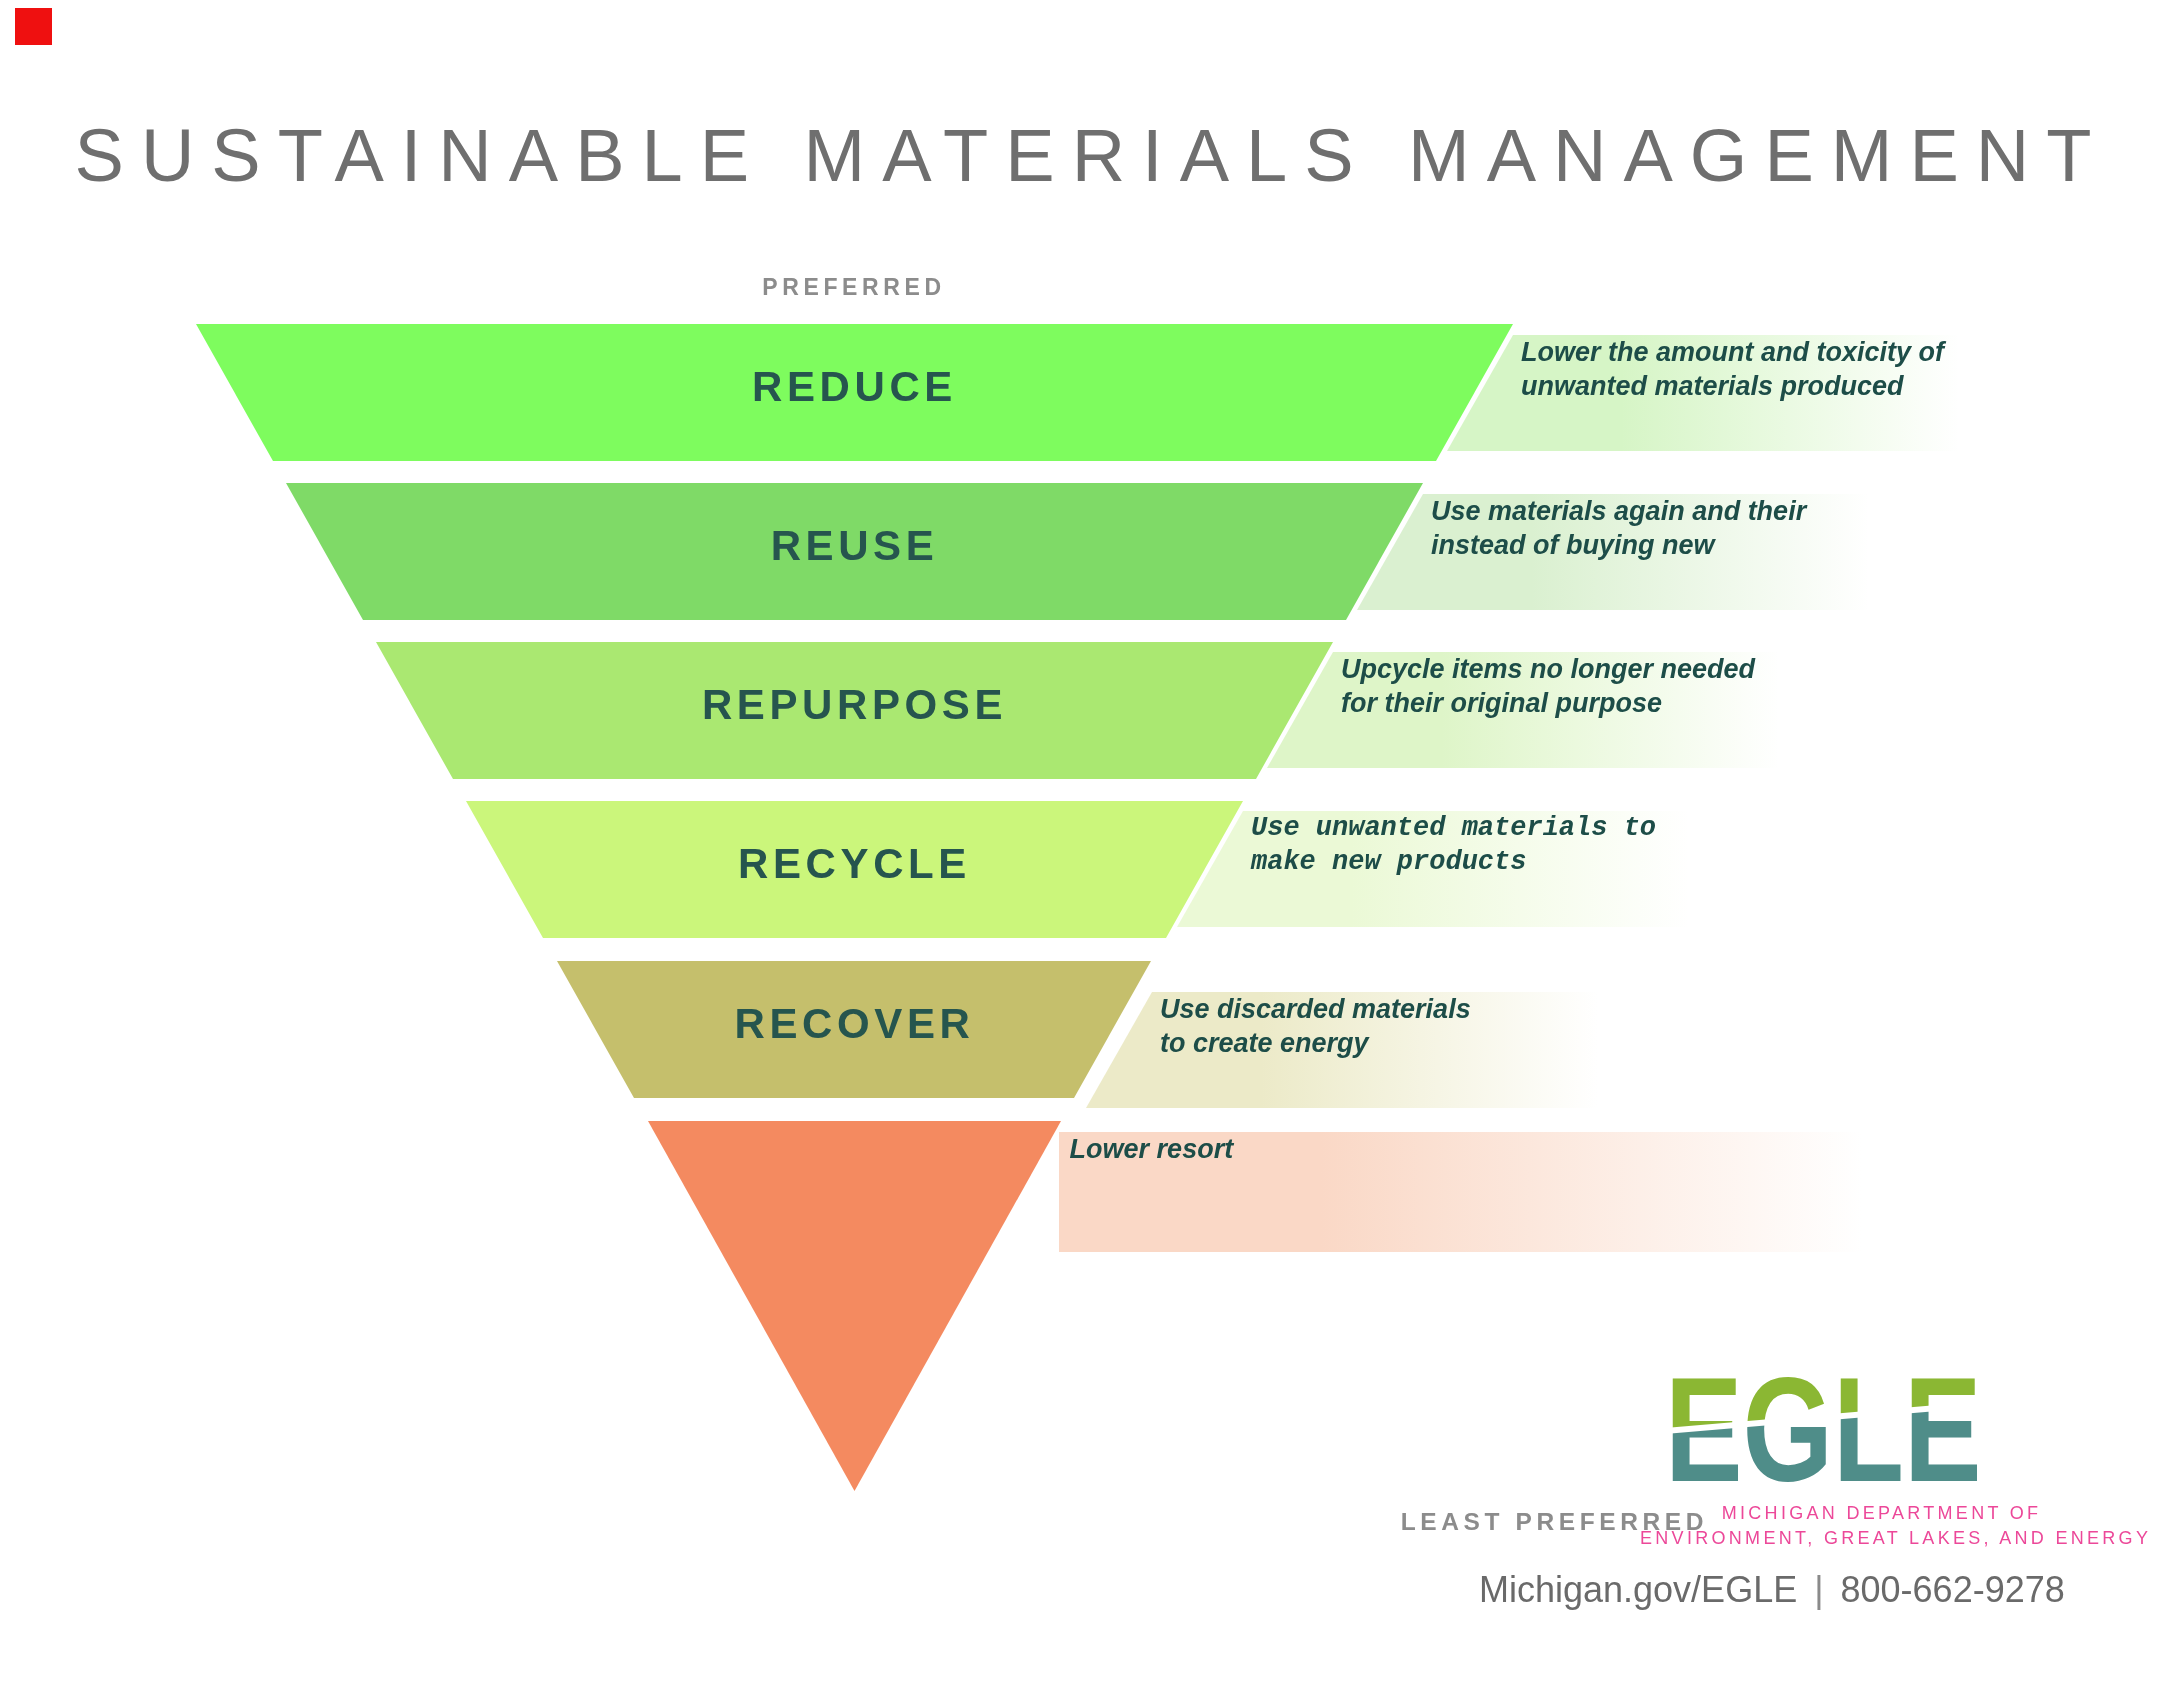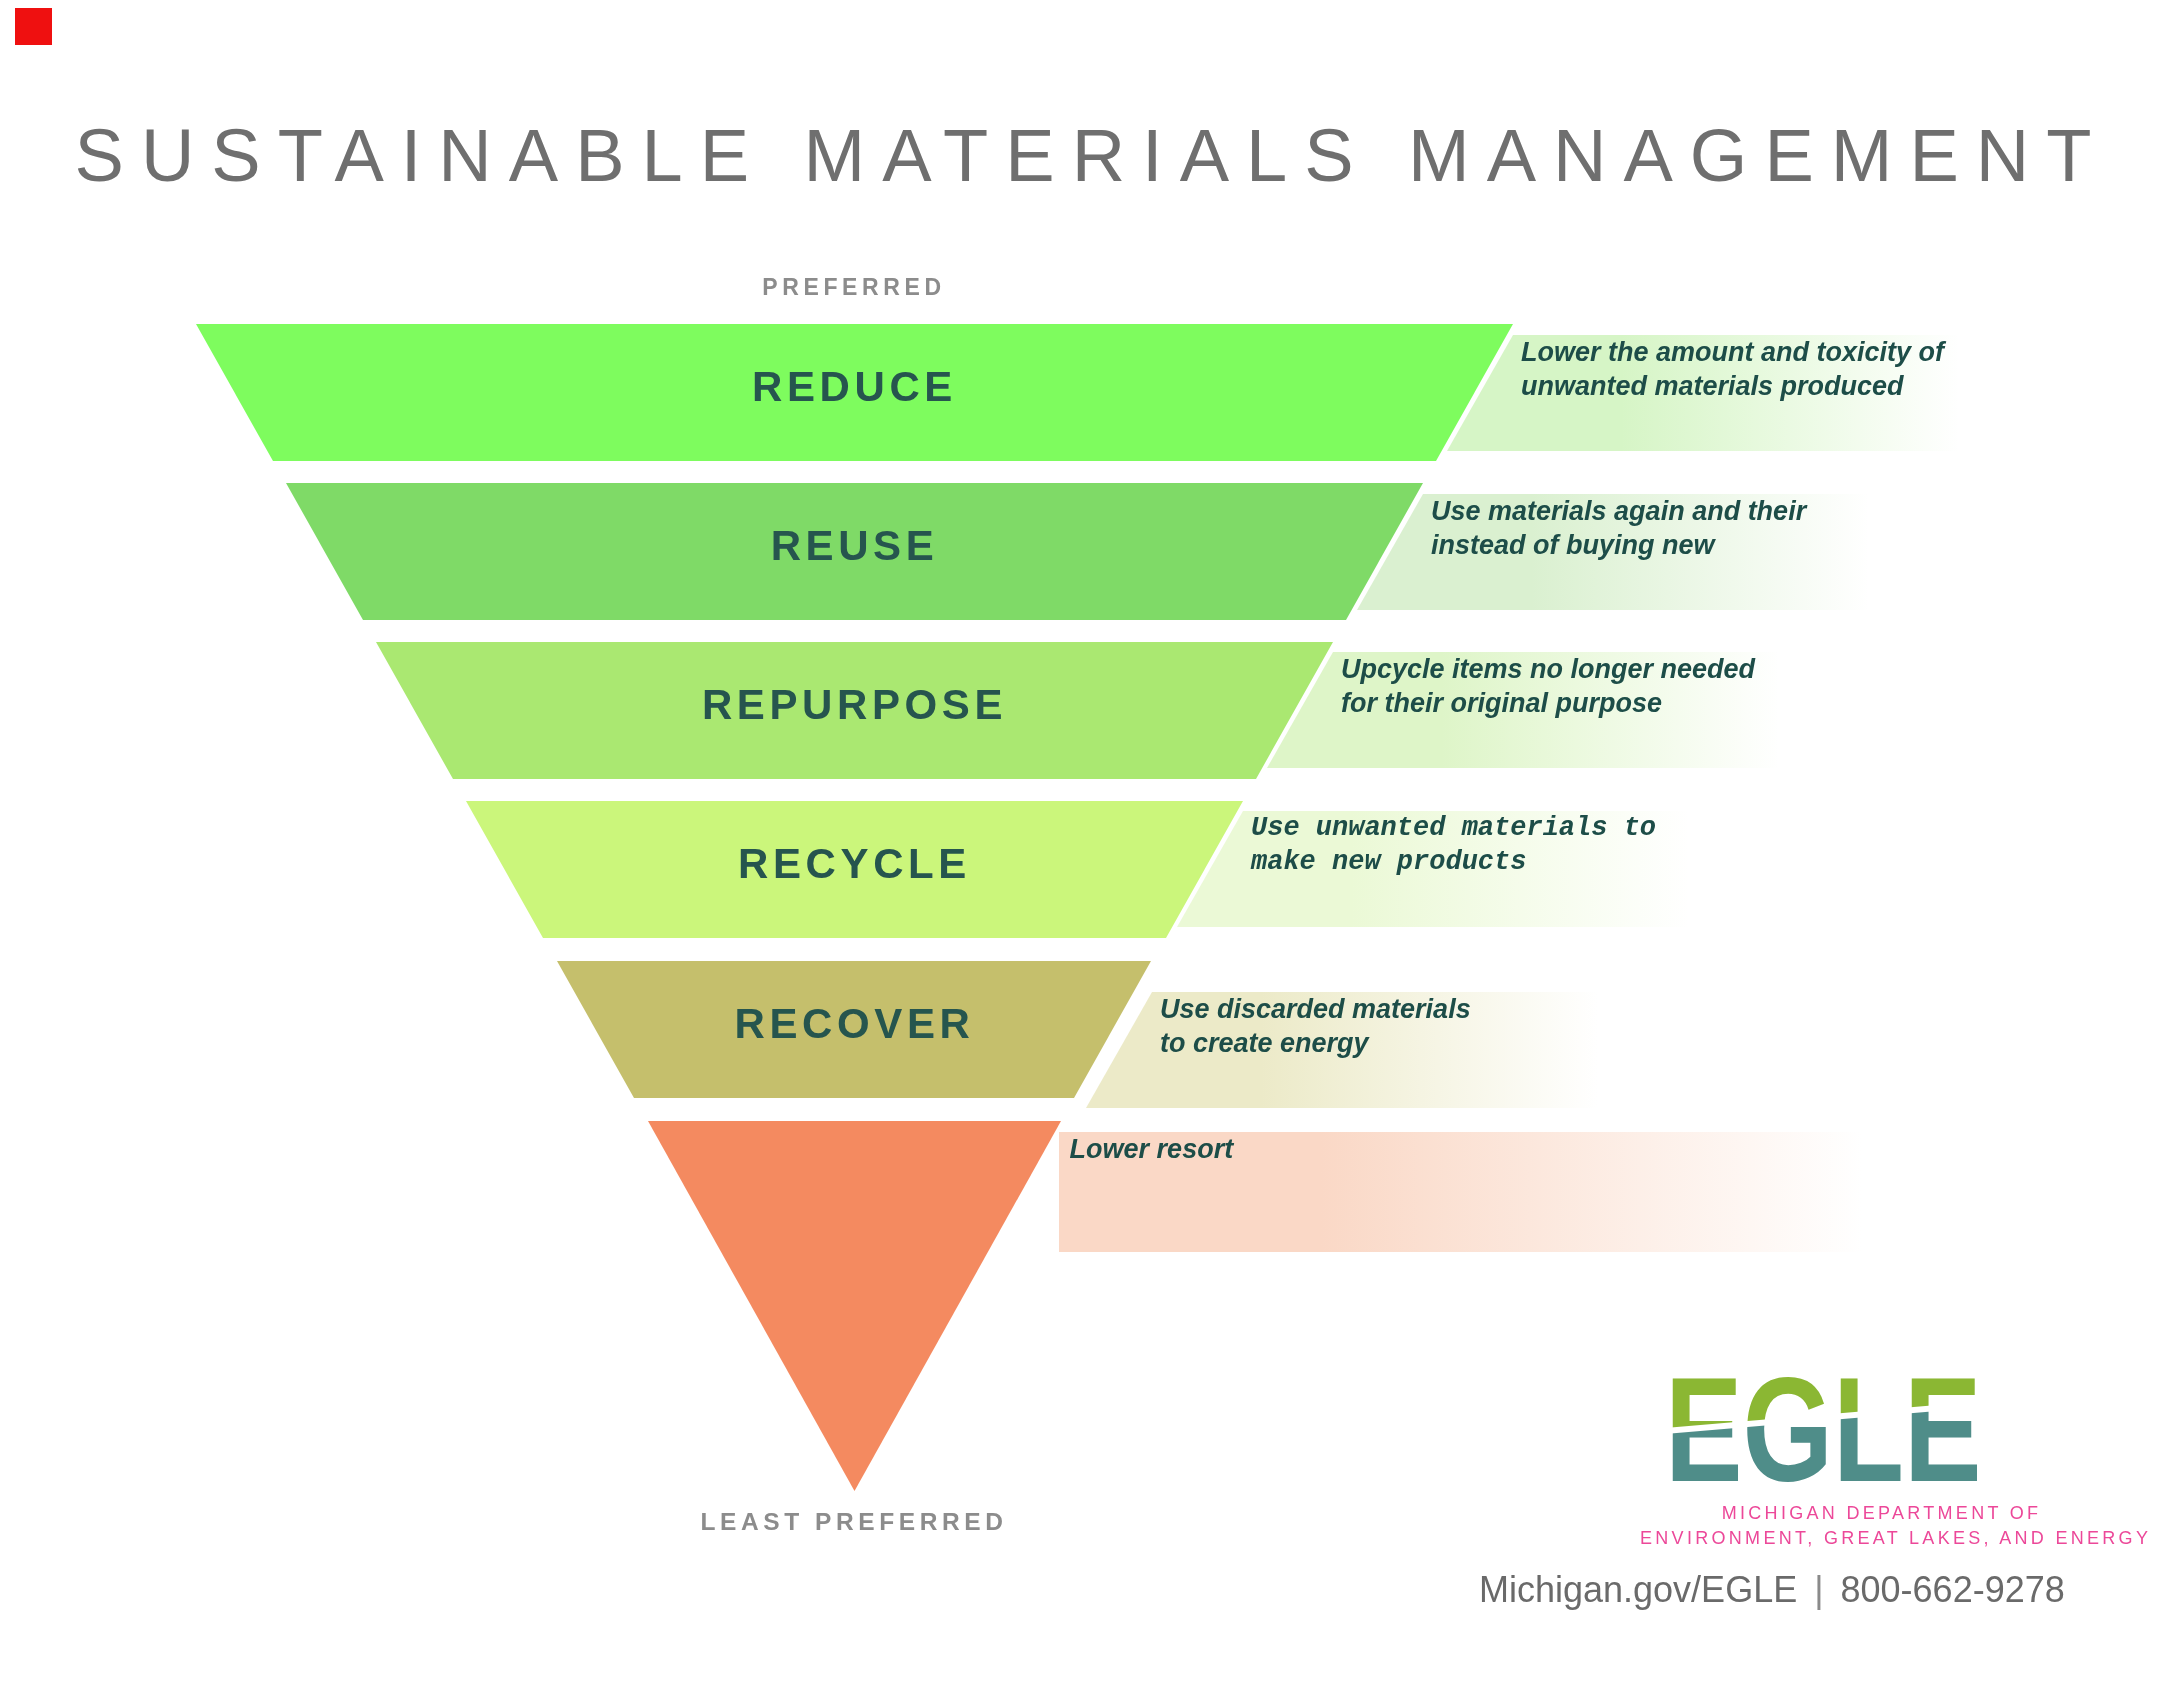--- a/index.html
+++ b/index.html
@@ -6,21 +6,21 @@
   .stage{position:relative;width:2183px;height:1687px;background:#ffffff;overflow:hidden;
          font-family:"Liberation Sans", sans-serif;}
 
   .marker{position:absolute;left:14.6px;top:8px;width:37px;height:37px;}
 
   .title{position:absolute;left:0;right:0;top:116px;text-align:center;
          font-size:74px;line-height:79px;letter-spacing:17px;font-weight:400;color:#6f6f6f;white-space:nowrap;}
 
   .axis-label{position:absolute;left:0;width:1708px;text-align:center;font-weight:bold;color:#8c8c8c;letter-spacing:4.6px;white-space:nowrap;}
   .axis-top{top:273px;font-size:23px;line-height:28px;}
-  .axis-bottom{top:1507px;font-size:24.5px;line-height:29px;}
+  .axis-bottom{top:1507px;font-size:24.5px;line-height:29px;text-align:right;}
 
   .band{position:absolute;}
   .band-trap{clip-path:polygon(0 0,100% 0,calc(100% - 77px) 100%,77px 100%);}
   .band-1{left:196px;top:324px;width:1317px;height:137px;}
   .band-2{left:286px;top:483px;width:1137px;height:137px;}
   .band-3{left:376px;top:642px;width:957px;height:137px;}
   .band-4{left:466px;top:801px;width:777px;height:137px;}
   .band-5{left:557px;top:961px;width:594px;height:137px;}
   .band-6{left:648px;top:1121px;width:413px;height:370px;clip-path:polygon(0 0,100% 0,50% 100%);}
 

